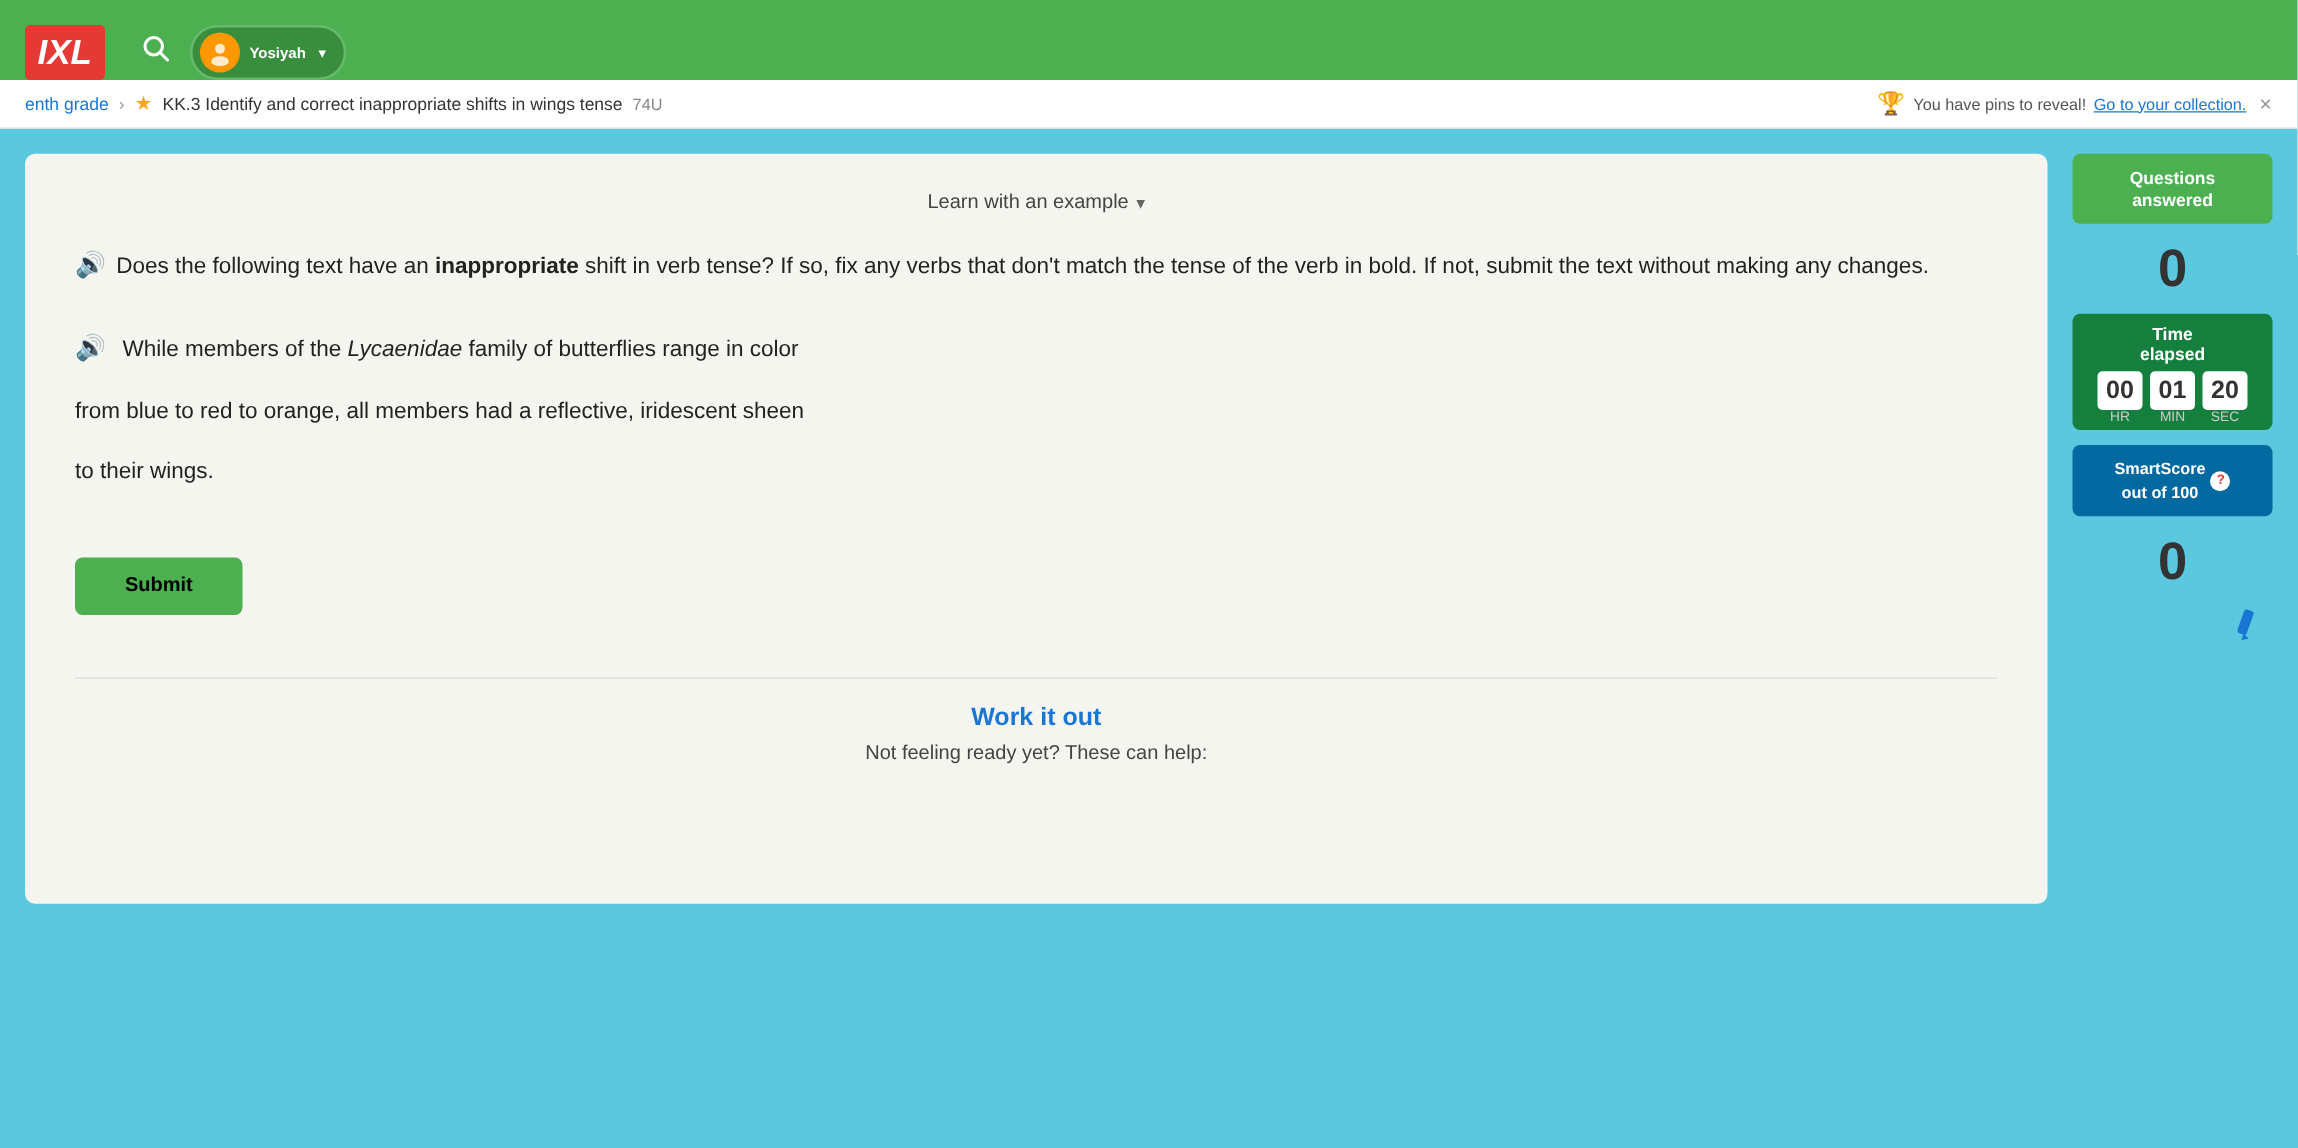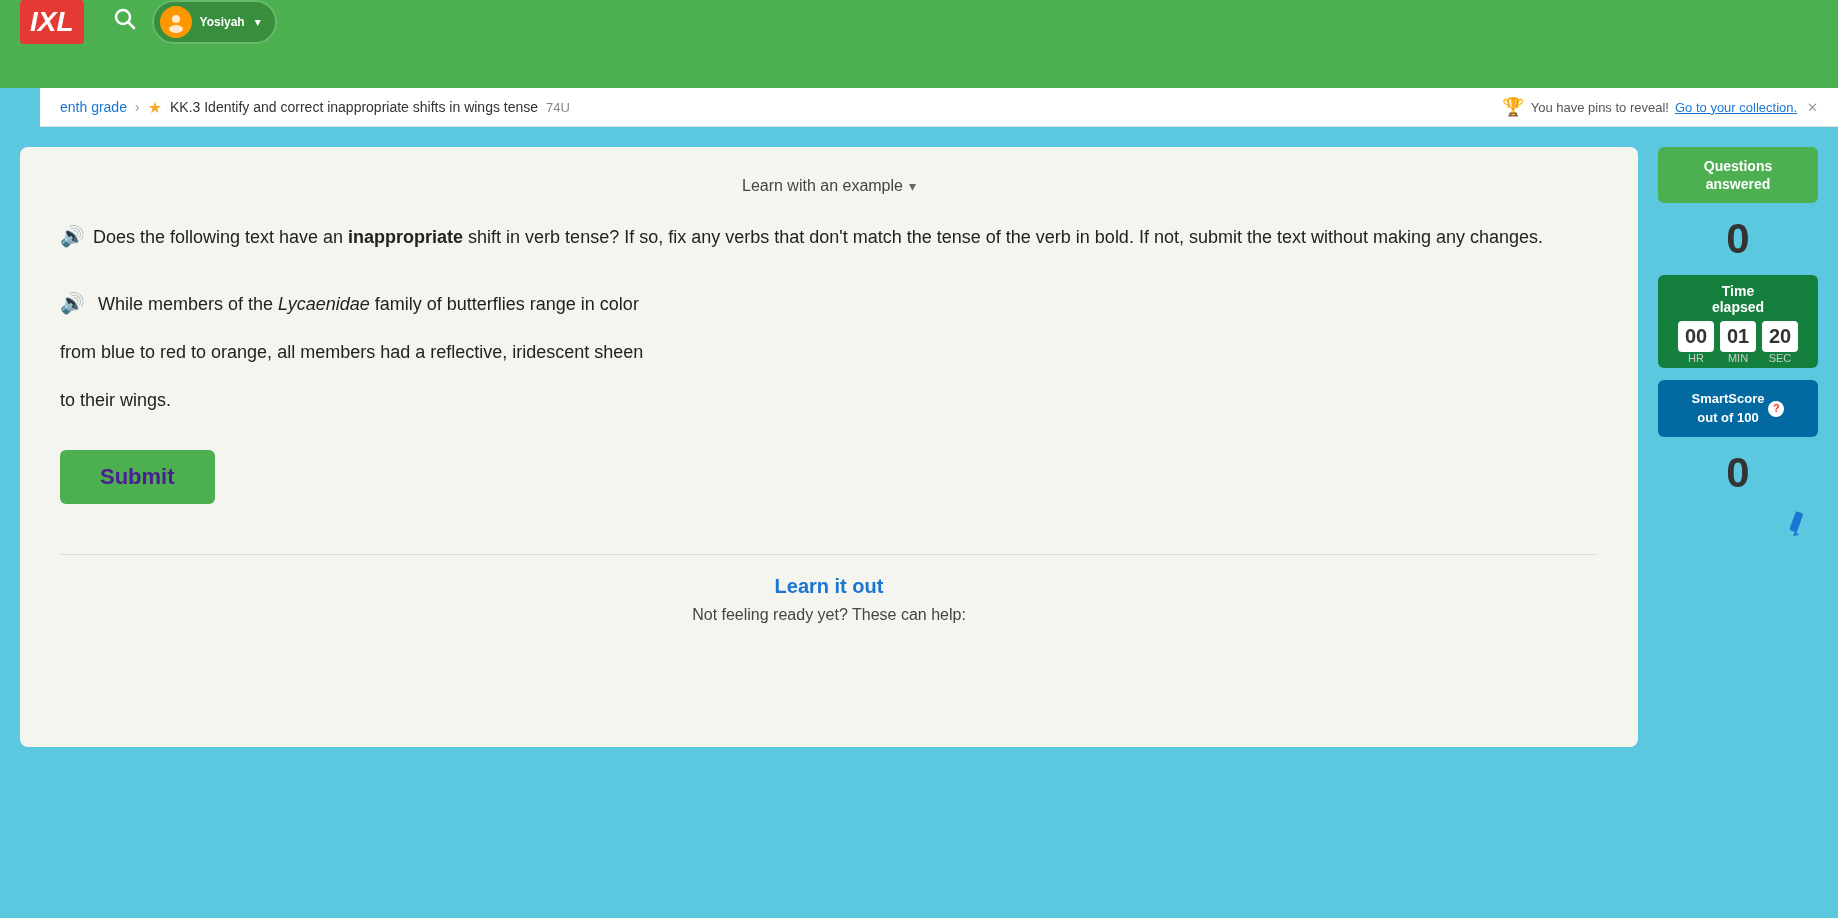--- a/index.html
+++ b/index.html
@@ -2,23 +2,23 @@
 <html><head>
   <meta charset="utf-8">
   <style>
     * { box-sizing: border-box; margin: 0; padding: 0; }
     body { font-family: Arial, sans-serif; background: #5bc8e0; overflow-x: hidden; }
 
     
     .top-nav {
       background: #4caf50;
       display: flex;
-      align-items: flex-start;
+      align-items: flex-end;
       padding: 0 20px;
-      height: 88px;
+      height: 64px;
       position: relative;
     }
     .logo {
       background: #e53935;
       color: white;
       font-weight: 900;
       font-size: 28px;
       padding: 6px 10px;
       border-radius: 4px;
       margin-right: 30px;
@@ -86,21 +86,20 @@
     }
 
     
     .breadcrumb-bar {
       background: white;
       padding: 8px 20px;
       display: flex;
       align-items: center;
       justify-content: space-between;
       border-bottom: 1px solid #ddd;
-      margin-left: 40px;
     }
     .breadcrumb-left {
       display: flex;
       align-items: center;
       gap: 8px;
       font-size: 14px;
       color: #555;
     }
     .breadcrumb-link {
       color: #1976d2;
@@ -181,27 +180,28 @@
     }
     .passage-block .bold-word { font-weight: 400; }
     .passage-block .italic-word { font-style: italic; }
     .passage-line {
       display: block;
       margin-bottom: 8px;
     }
 
     .submit-btn {
       background: #4caf50;
-      color: #4c1d95;
+      color: #000000;
       border: none;
       border-radius: 6px;
       padding: 14px 40px;
-      font-size: 22px;
+      font-size: 16px;
       font-weight: 600;
       cursor: pointer;
+      margin-top: 20px;
     }
 
     .work-it-out-section {
       text-align: center;
       margin-top: 50px;
       padding-top: 20px;
       border-top: 1px solid #ddd;
     }
     .work-it-out-title {
       color: #1976d2;
@@ -386,21 +386,21 @@
         <span class="audio-icon">🔊</span>
         <span>While members of the </span><span class="italic-word">Lycaenidae</span><span> family of butterflies </span><span class="bold-word">range</span><span> in color</span>
       </span>
       <span class="passage-line">from blue to red to orange, all members had a reflective, iridescent sheen</span>
       <span class="passage-line">to their wings.</span>
     </div>
 
     <button class="submit-btn">Submit</button>
 
     <div class="work-it-out-section">
-      <div class="work-it-out-title">Learn it out</div>
+      <div class="work-it-out-title">Work it out</div>
       <div class="work-it-out-subtitle">Not feeling ready yet? These can help:</div>
     </div>
 
   </div>
 
   <div class="side-panel">
 
     <div class="questions-answered-box">
       <span>Questions<br>answered</span>
     </div>

